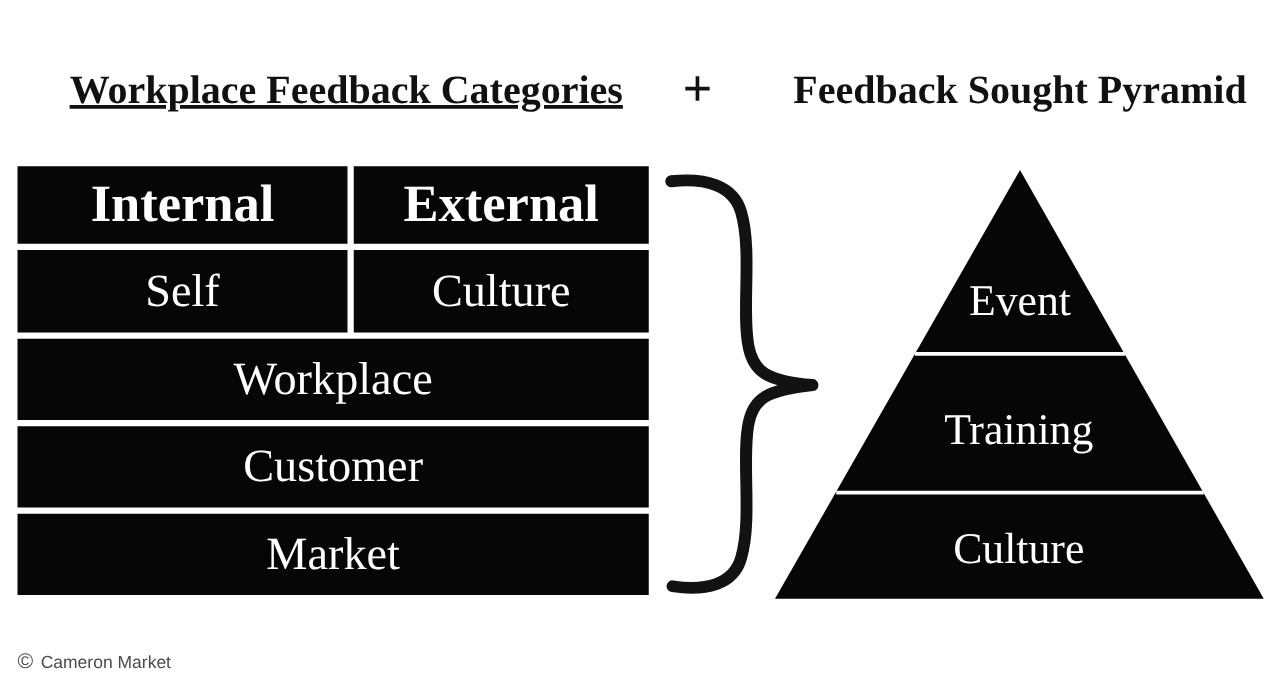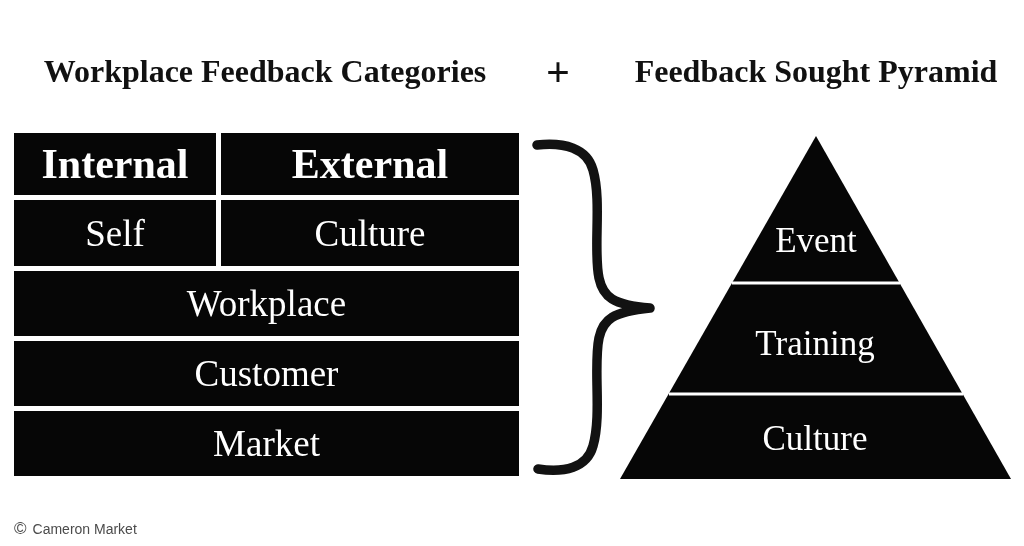--- a/index.html
+++ b/index.html
@@ -16,21 +16,21 @@
   .title {
     position: absolute;
     top: 53px;
     font-weight: bold;
     font-size: 32px;
     line-height: 37px;
     color: #111111;
     text-align: center;
     letter-spacing: 0px;
   }
-  .title-left  { left: 0px;   width: 530px; }
+  .title-left  { left: 12px;   width: 530px; text-decoration: underline; }
   .title-right { left: 622px; width: 388px; }
   .plus-sign {
     position: absolute;
     left: 534px;
     top: 49px;
     width: 48px;
     text-align: center;
     font-weight: bold;
     font-size: 42px;
     line-height: 46px;
@@ -52,21 +52,21 @@
     background: #060606;
     color: #ffffff;
     display: flex;
     align-items: center;
     justify-content: center;
     font-size: 37px;
   }
   .row-header .fb-cell { height: 62px; font-weight: bold; font-size: 42px; }
   .row-sub    .fb-cell { height: 66px; }
   .row-full   .fb-cell { height: 65px; }
-  .cell-left  { width: 202px; }
+  .cell-left  { width: 264px; }
   .cell-right { flex: 1; }
   .cell-full  { width: 100%; }
 
   
   .overlay {
     position: absolute;
     left: 0; top: 0;
     width: 1024px;
     height: 546px;
   }

